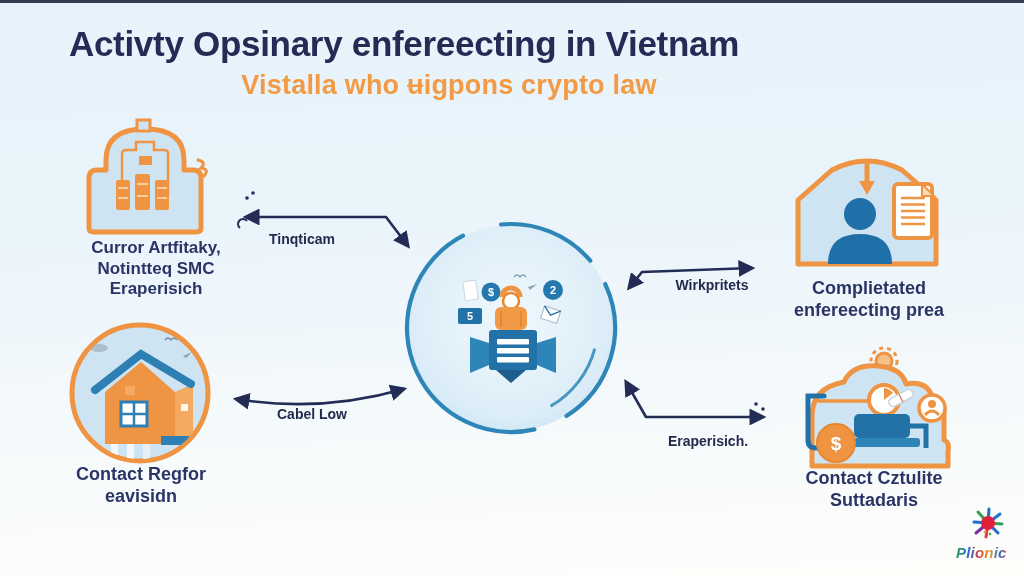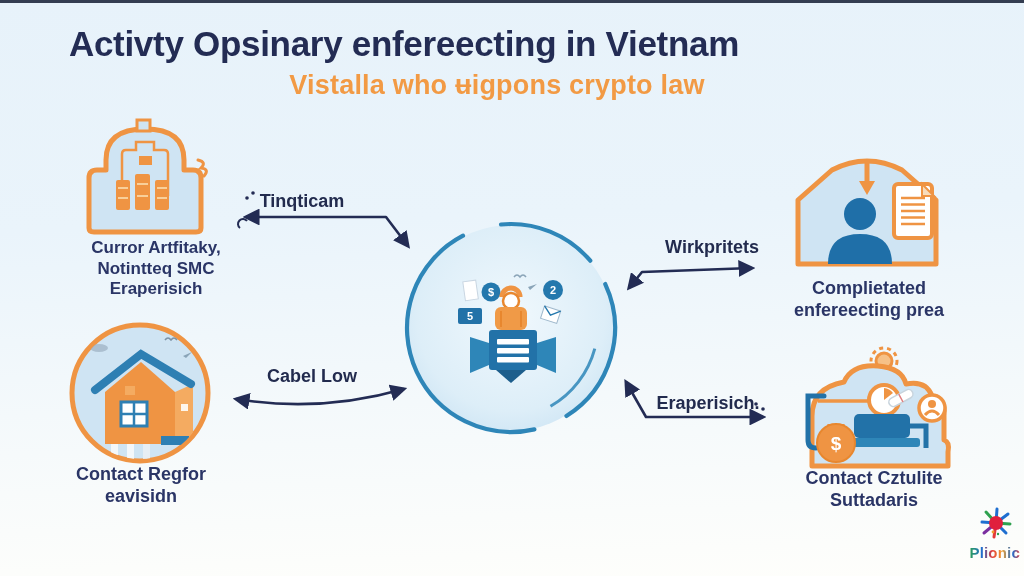--- a/index.html
+++ b/index.html
@@ -8,36 +8,36 @@
     background:linear-gradient(178deg,#e7f2fa 0%,#eaf4fb 38%,#f4f9fb 68%,#fefefb 100%);
     font-family:"Liberation Sans",sans-serif;
   }
   .top-strip{position:absolute;top:0;left:0;width:1024px;height:3px;background:#141d33;opacity:.85;}
   .title{
     position:absolute;top:24px;left:0;width:808px;text-align:center;
     font-size:35px;font-weight:800;color:#232c54;letter-spacing:-.3px;
   }
   .subtitle{
     position:absolute;top:70px;left:0;width:898px;text-align:center;
-    font-size:27px;font-weight:600;color:#f29a44;letter-spacing:.2px;padding-left:48px;
+    font-size:27px;font-weight:600;color:#f29a44;letter-spacing:.2px;
   }
   .node-icon{position:absolute;}
   .node-label{
     position:absolute;transform:translateX(-50%);
     white-space:pre-line;text-align:center;
     color:#2a3566;font-weight:700;font-size:18px;line-height:1.22;
   }
   .node-label.small{font-size:17px;}
   .arrow-label{
     position:absolute;transform:translateX(-50%);
-    color:#222b4e;font-weight:700;font-size:18px;white-space:nowrap;
+    color:#222b4e;font-weight:700;font-size:14px;white-space:nowrap;margin-top:40px;
   }
   .arrows-svg{position:absolute;top:0;left:0;pointer-events:none;}
   svg text{font-family:"Liberation Sans",sans-serif;}
-  .logo{position:absolute;left:956px;top:506px;width:64px;text-align:right;}
+  .logo{position:absolute;left:956px;top:506px;width:64px;text-align:left;font-style:italic;}
   .logo-word{
     display:inline-block;font-size:15px;font-weight:800;letter-spacing:.2px;
     background:linear-gradient(90deg,#2fa14f 0%,#1f6fd0 25%,#e23a3a 45%,#f0a030 65%,#1f6fd0 85%,#e23a3a 100%);
     -webkit-background-clip:text;background-clip:text;color:#2fa14f;
     -webkit-text-fill-color:transparent;
   }
 </style>
 </head>
 <body>
 

